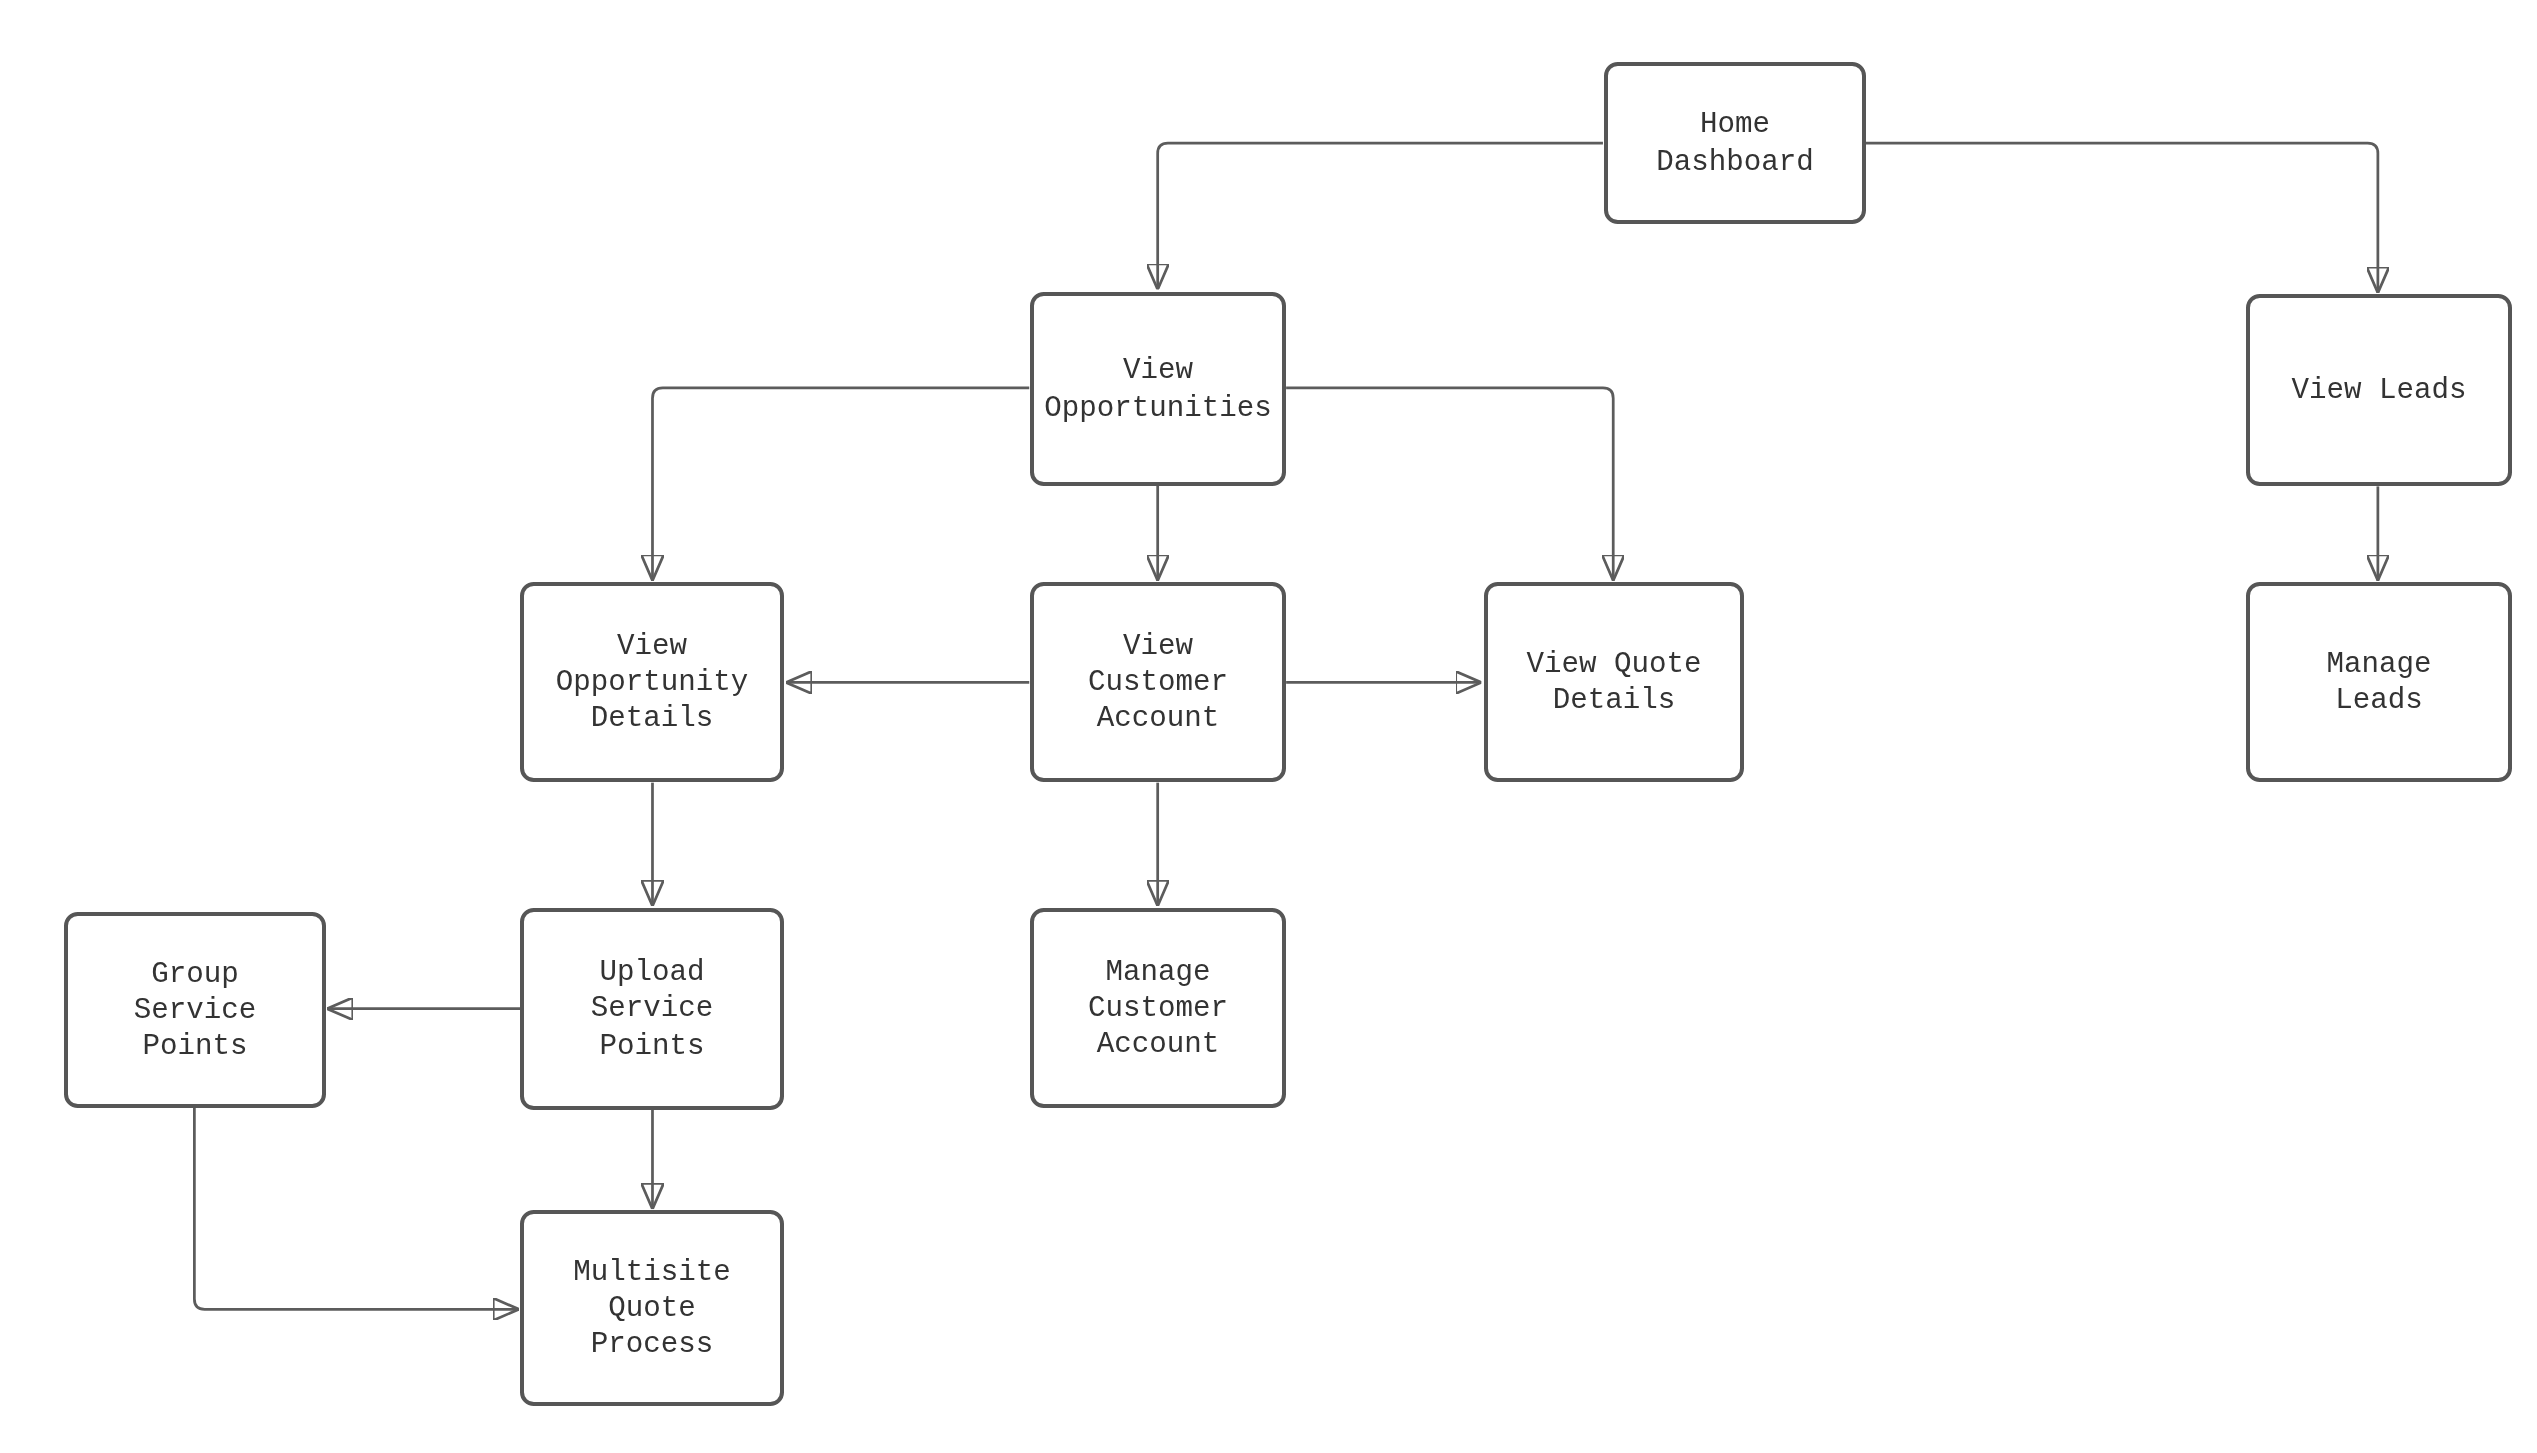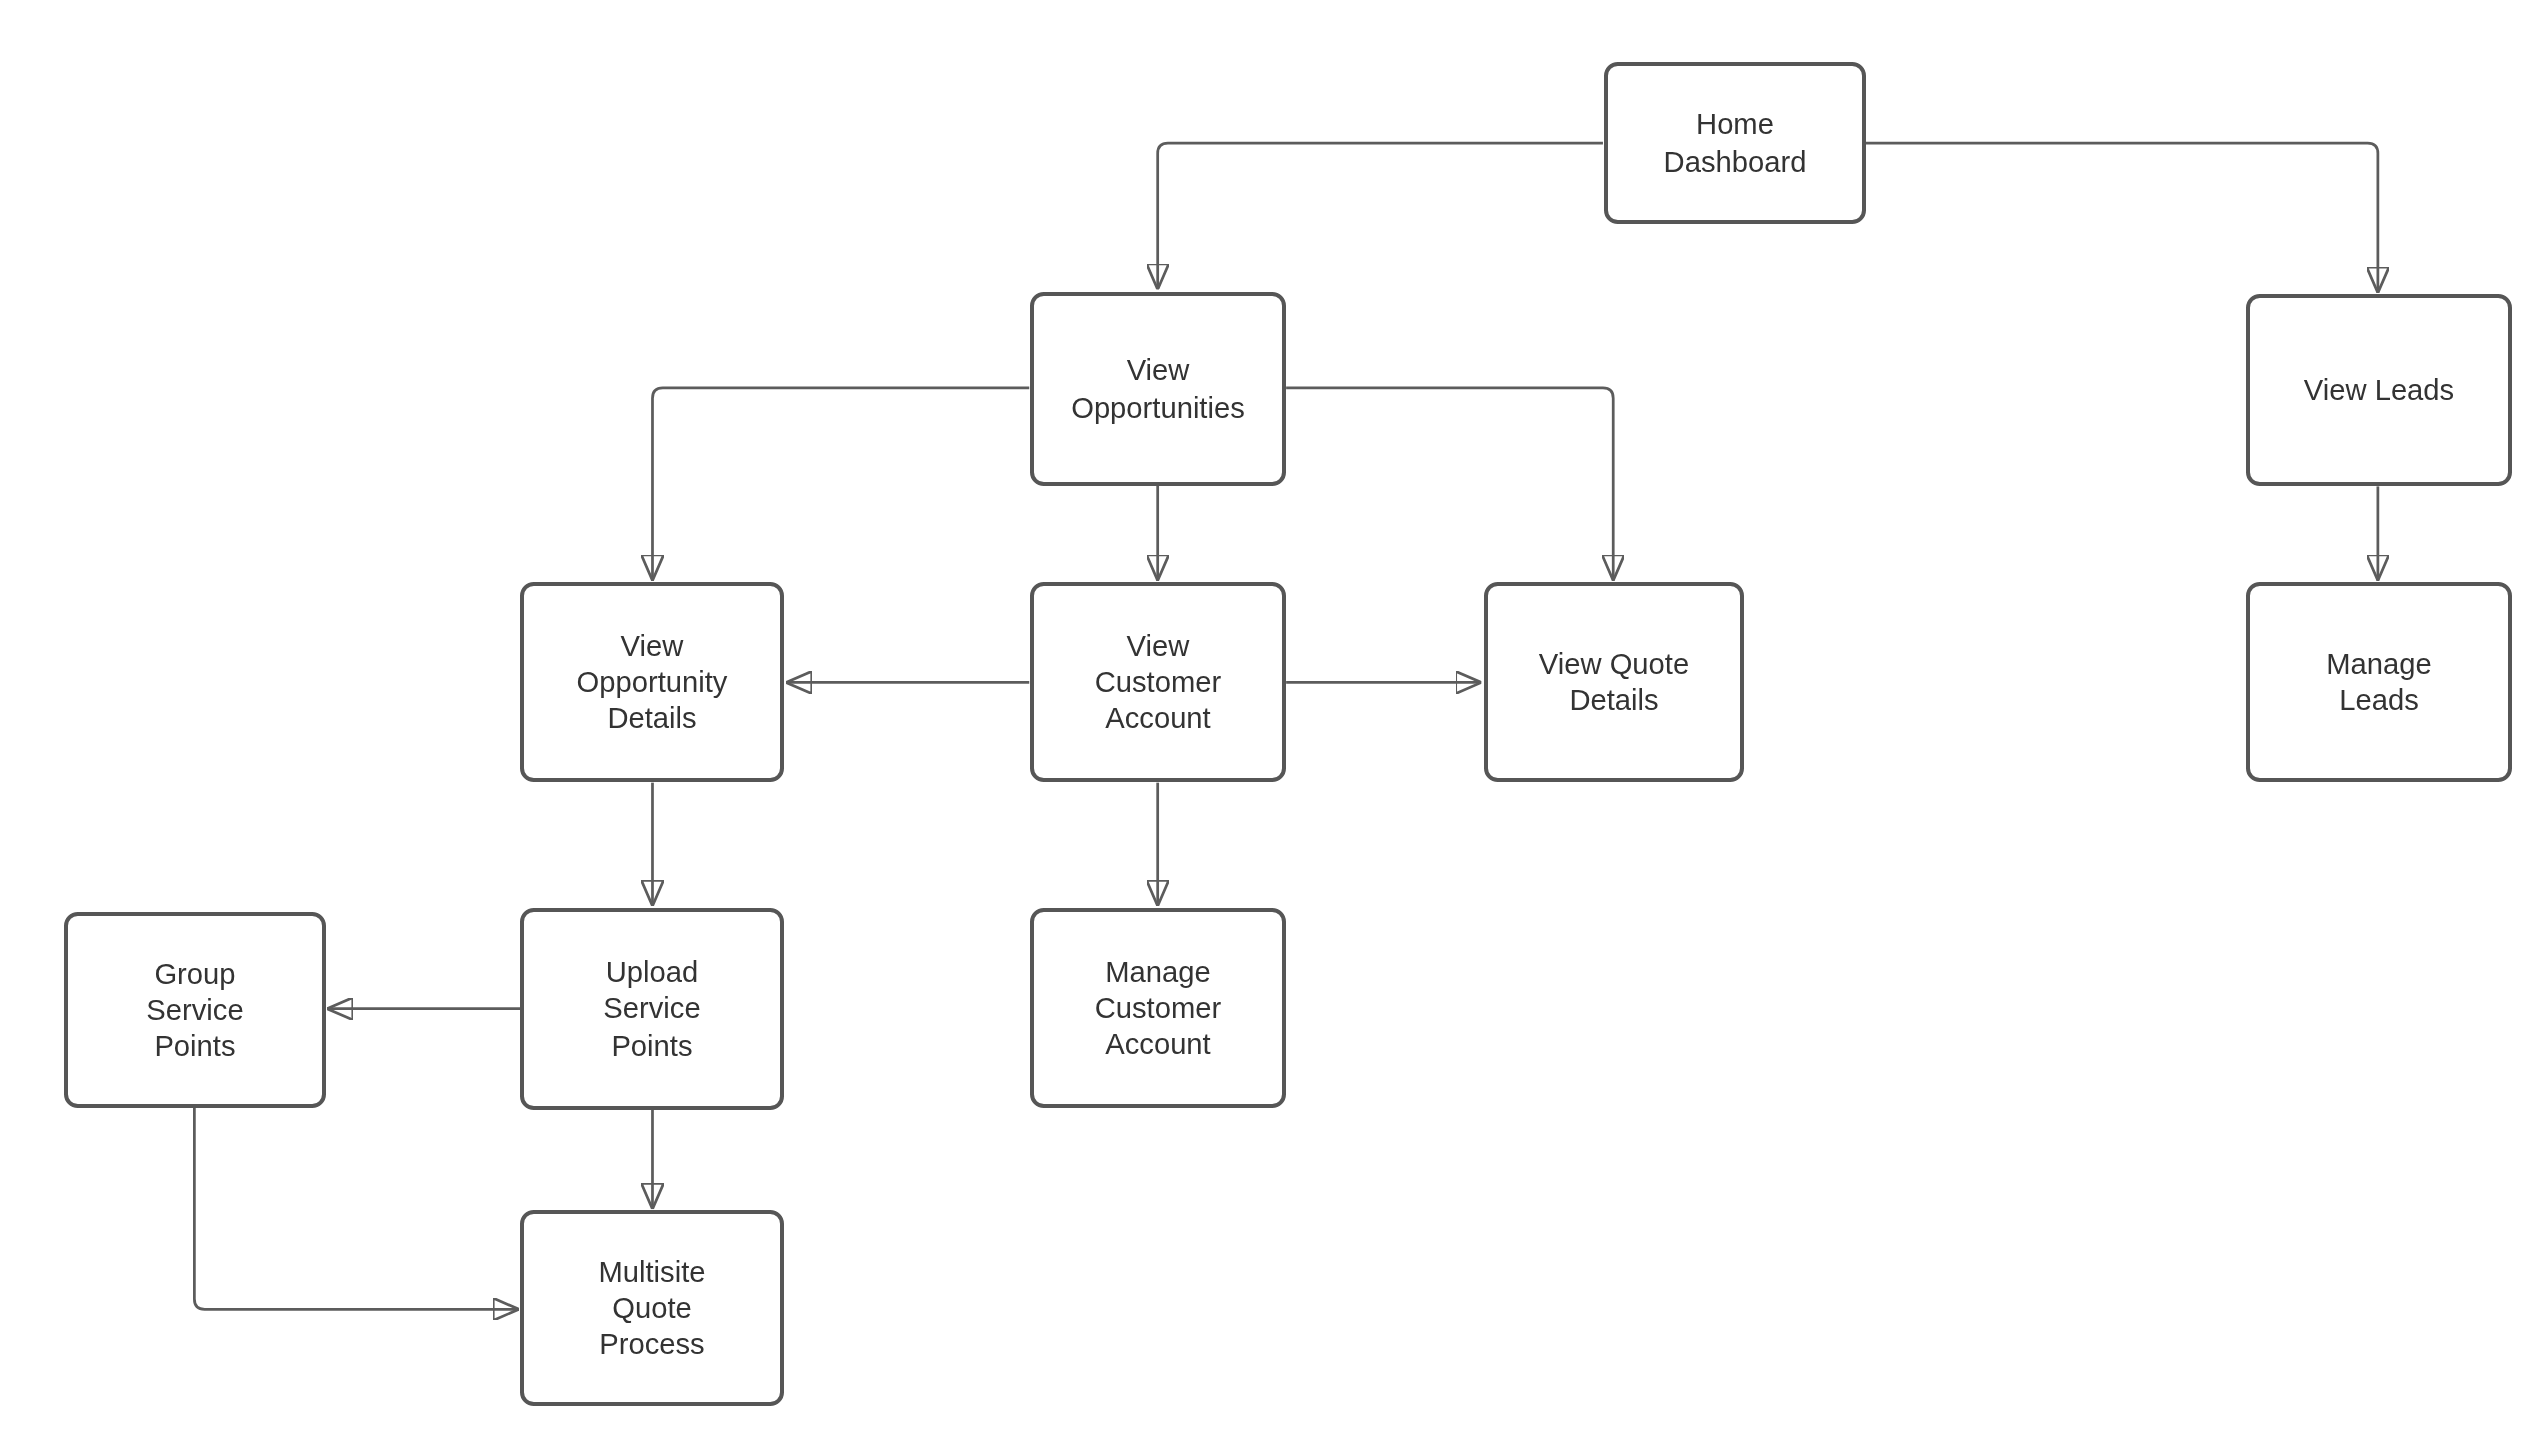--- a/index.html
+++ b/index.html
@@ -7,20 +7,21 @@
     padding: 0;
     background: #ffffff;
     font-family: "Liberation Sans", sans-serif;
   }
   .viewport {
     position: relative;
     width: 2538px;
     height: 1453px;
     overflow: hidden;
     background: #ffffff;
+    font-family: Liberation Mono, monospace;
   }
   .canvas {
     position: absolute;
     left: 0; top: 0;
     width: 1269px;
     height: 727px;
     transform: scale(2);
     transform-origin: 0 0;
   }
   .edges {

